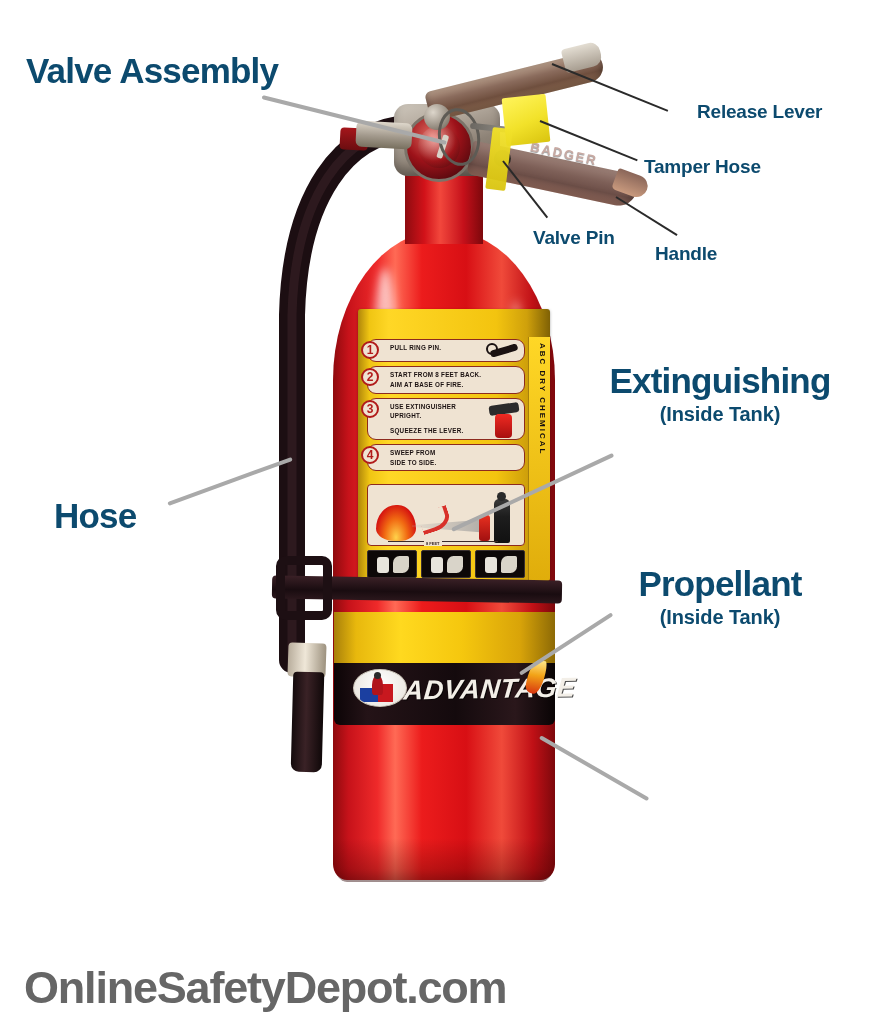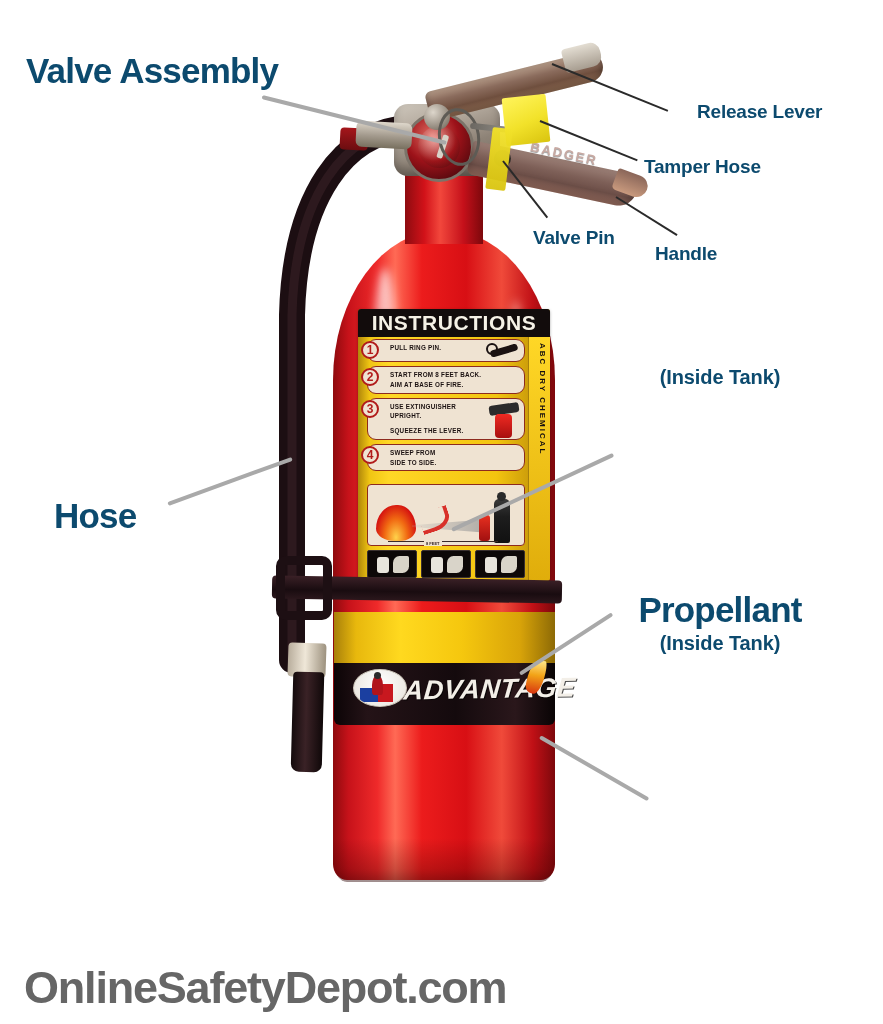--- a/index.html
+++ b/index.html
@@ -457,21 +457,20 @@
     <div class="lever-hinge"></div>
 
     <div class="pin-ring"></div>
     <div class="pin-shaft"></div>
     <div class="pin-knob"></div>
 
     <div class="tamper"></div>
     <div class="tamper-strip"></div>
 
     <div class="instr">
-      <div class="instr-head">INSTRUCTIONS</div>
 
       <div class="vert-strip"></div>
       <div class="vert-txt">ABC DRY CHEMICAL</div>
 
       <div class="instr-inner">
 
         <div class="step">
           <div class="step-num">1</div>
           <div class="step-txt">
             <span>PULL RING PIN.</span>
@@ -573,25 +572,26 @@
 
   <div class="lbl small" style="left:679px; top:102px;margin-left:18px;">Release Lever</div>
 
   <div class="lbl small" style="left:644px; top:157px;">Tamper Hose</div>
 
   <div class="lbl small" style="left:533px; top:228px;">Valve Pin</div>
 
   <div class="lbl small" style="left:655px; top:244px;">Handle</div>
 
   <div style="position:absolute; left:595px; top:362px; width:250px; text-align:center;">
+    <div class="lbl big ctr" style="position:static;">Extinguishing</div>
     <div class="lbl sub ctr" style="position:static; margin-top:5px;">(Inside Tank)</div>
   </div>
 
   <div style="position:absolute; left:600px; top:565px; width:240px; text-align:center;">
-    <div class="lbl big ctr" style="position:static;margin-top:26px;">Propellant</div>
+    <div class="lbl big ctr" style="position:static;">Propellant</div>
     <div class="lbl sub ctr" style="position:static; margin-top:5px;">(Inside Tank)</div>
   </div>
 
   <div class="lbl big" style="left:54px; top:497px;">Hose</div>
 
 
   <div id="watermark">OnlineSafetyDepot.com</div>
 
 </div>
 

